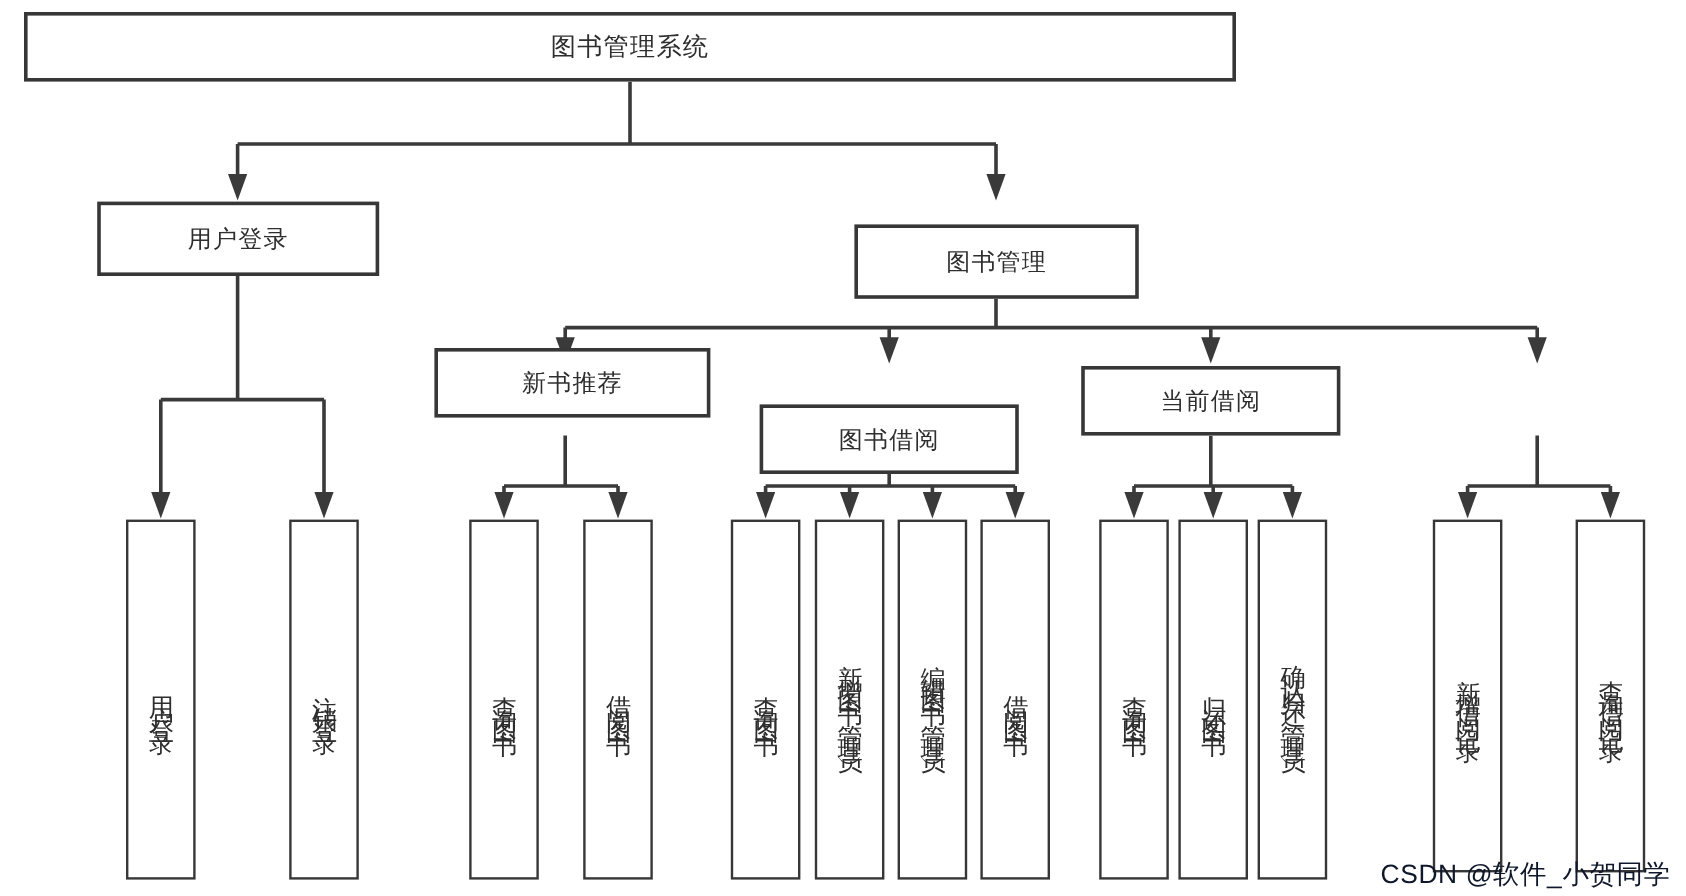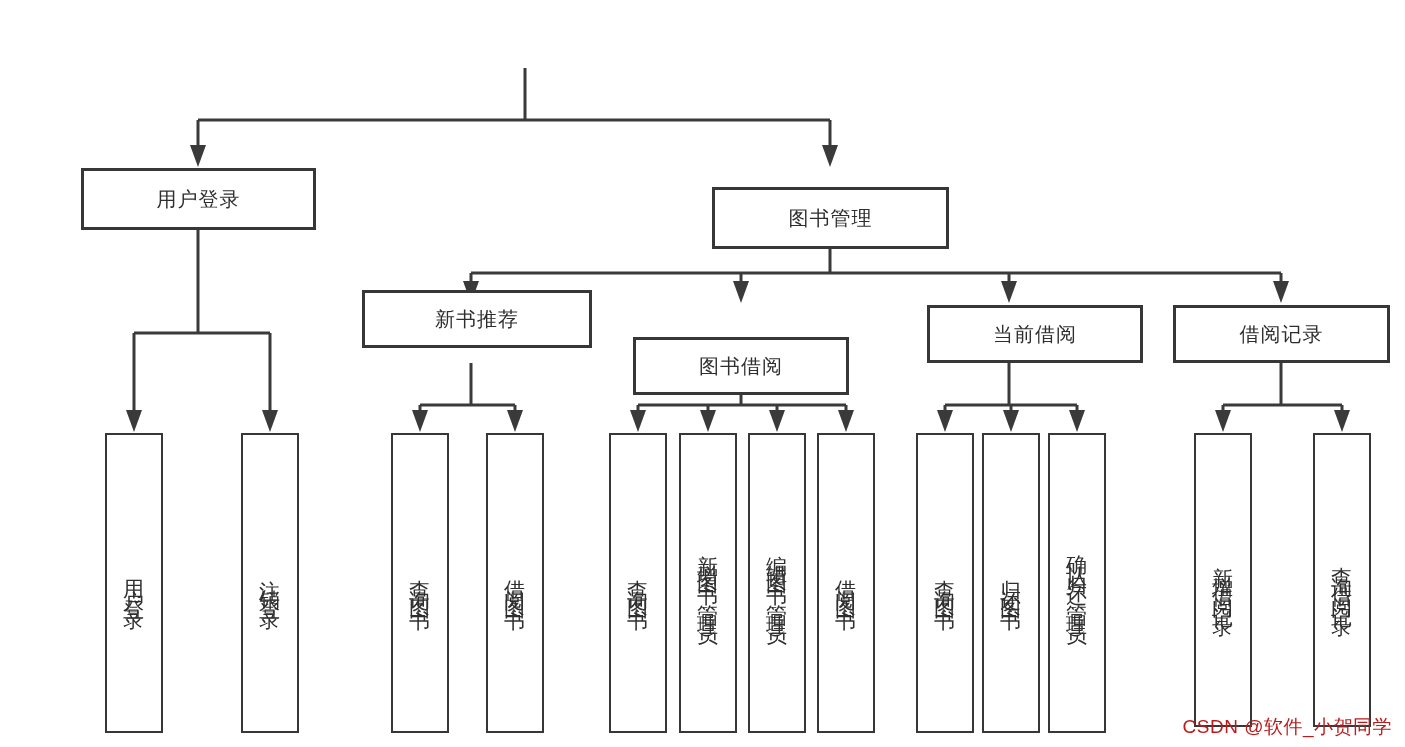--- a/index.html
+++ b/index.html
@@ -55,23 +55,23 @@
     text-orientation: mixed;
     font-size: 21px;
     letter-spacing: 10px;
     line-height: 1;
     white-space: nowrap;
   }
   .watermark {
     position: absolute;
     top: 714px;
     right: 13px;
-    font-size: 19px;
+    font-size: 22px;
     letter-spacing: 0.5px;
-    color: #b91c1c;
+    color: #0f172a;
     z-index: 5;
     white-space: nowrap;
     text-align: center;
   }
 </style>
 </head>
 <body>
 
 <div class="stage">
 
@@ -108,39 +108,39 @@
       <polygon points="769,410 785,410 777,432"></polygon>
       <polygon points="838,410 854,410 846,432"></polygon>
       <polygon points="937,410 953,410 945,432"></polygon>
       <polygon points="1003,410 1019,410 1011,432"></polygon>
       <polygon points="1069,410 1085,410 1077,432"></polygon>
       <polygon points="1215,410 1231,410 1223,432"></polygon>
       <polygon points="1334,410 1350,410 1342,432"></polygon>
     </g>
   </svg>
 
+  <div class="node root" style="left:20px; top:10px; width:1010px; height:58px;">
+    <span>图书管理系统</span>
+  </div>
 
   <div class="node" style="left:81px; top:168px; width:235px; height:62px;">
     <span>用户登录</span>
   </div>
   <div class="node" style="left:712px; top:168px; width:237px; height:62px;margin-top:19px;">
     <span>图书管理</span>
   </div>
 
   <div class="node" style="left:362px; top:290px; width:230px; height:58px;">
     <span>新书推荐</span>
   </div>
   <div class="node" style="left:633px; top:305px; width:216px; height:58px;margin-top:32px;">
     <span>图书借阅</span>
   </div>
-  <div class="node" style="left:927px; top:305px; width:216px; height:58px;">
+  <div class="node" style="left:901px; top:305px; width:216px; height:58px;">
     <span>当前借阅</span>
-  </div>
-  <div class="node" style="left:1173px; top:305px; width:217px; height:58px;">
-    <span>借阅记录</span>
   </div>
 
   <div class="leaf" style="left:105px;">
     <span class="vtext">用户登录</span>
   </div>
   <div class="leaf" style="left:241px;">
     <span class="vtext">注销登录</span>
   </div>
 
   <div class="leaf" style="left:391px;">

